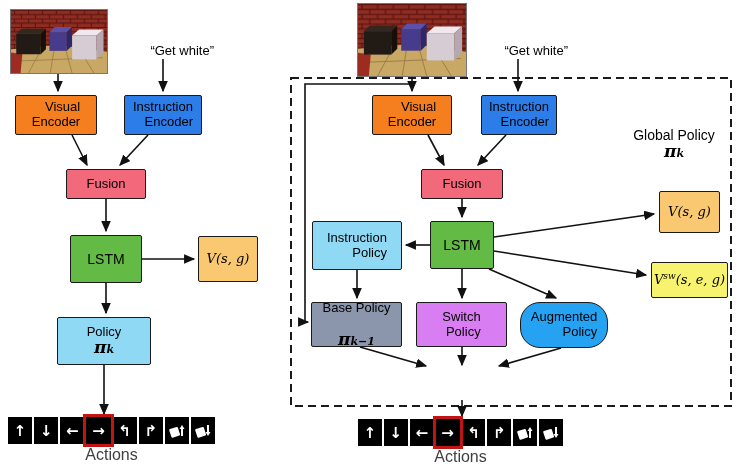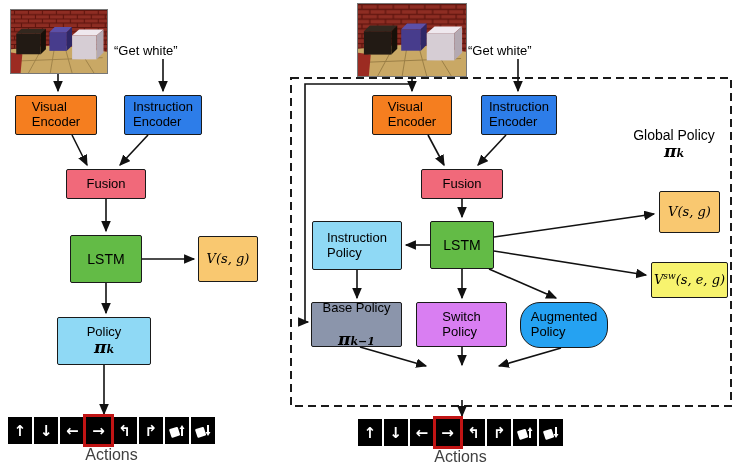--- a/index.html
+++ b/index.html
@@ -3,29 +3,29 @@
 <meta charset="utf-8">
 <style>
   html,body{margin:0;padding:0;background:#ffffff;}
   #stage{
     position:relative;width:737px;height:464px;background:#ffffff;
     font-family:"Liberation Sans",sans-serif;color:#111;overflow:hidden;
   }
   .box{
     position:absolute;display:flex;align-items:center;justify-content:center;
     border:1.6px solid #1a1a1a;border-radius:2px;
-    font-size:13px;line-height:1.15;text-align:left;color:#000;
+    font-size:13px;line-height:1.15;text-align:right;color:#000;
     white-space:pre-line;box-sizing:border-box;
   }
   .mathline{display:flex;align-items:baseline;justify-content:center;}
   .pi{font-family:"DejaVu Serif",serif;font-style:italic;font-weight:600;font-size:17px;line-height:.9;}
   .pisub{font-family:"DejaVu Serif",serif;font-style:italic;font-weight:600;font-size:11px;}
   .mathtxt{font-family:"DejaVu Serif",serif;font-style:italic;font-size:13px;}
   .supsw{font-family:"DejaVu Serif",serif;font-size:9px;vertical-align:super;}
-  .quote{position:absolute;font-size:13px;text-align:left;color:#000;}
+  .quote{position:absolute;font-size:13px;text-align:right;color:#000;}
   .global-label{position:absolute;text-align:center;font-size:14px;color:#000;line-height:1.2;}
   .actions-bar{
     position:absolute;display:flex;gap:2px;background:#ffffff;
   }
   .action-cell{
     flex:1;background:#000;display:flex;align-items:center;justify-content:center;
     color:#fff;font-family:"DejaVu Sans",sans-serif;font-size:15px;font-weight:bold;
   }
   .action-cell.hl{outline:3px solid #c11414;z-index:3;}
   .actions-caption{position:absolute;font-size:16px;text-align:center;color:#404040;}

